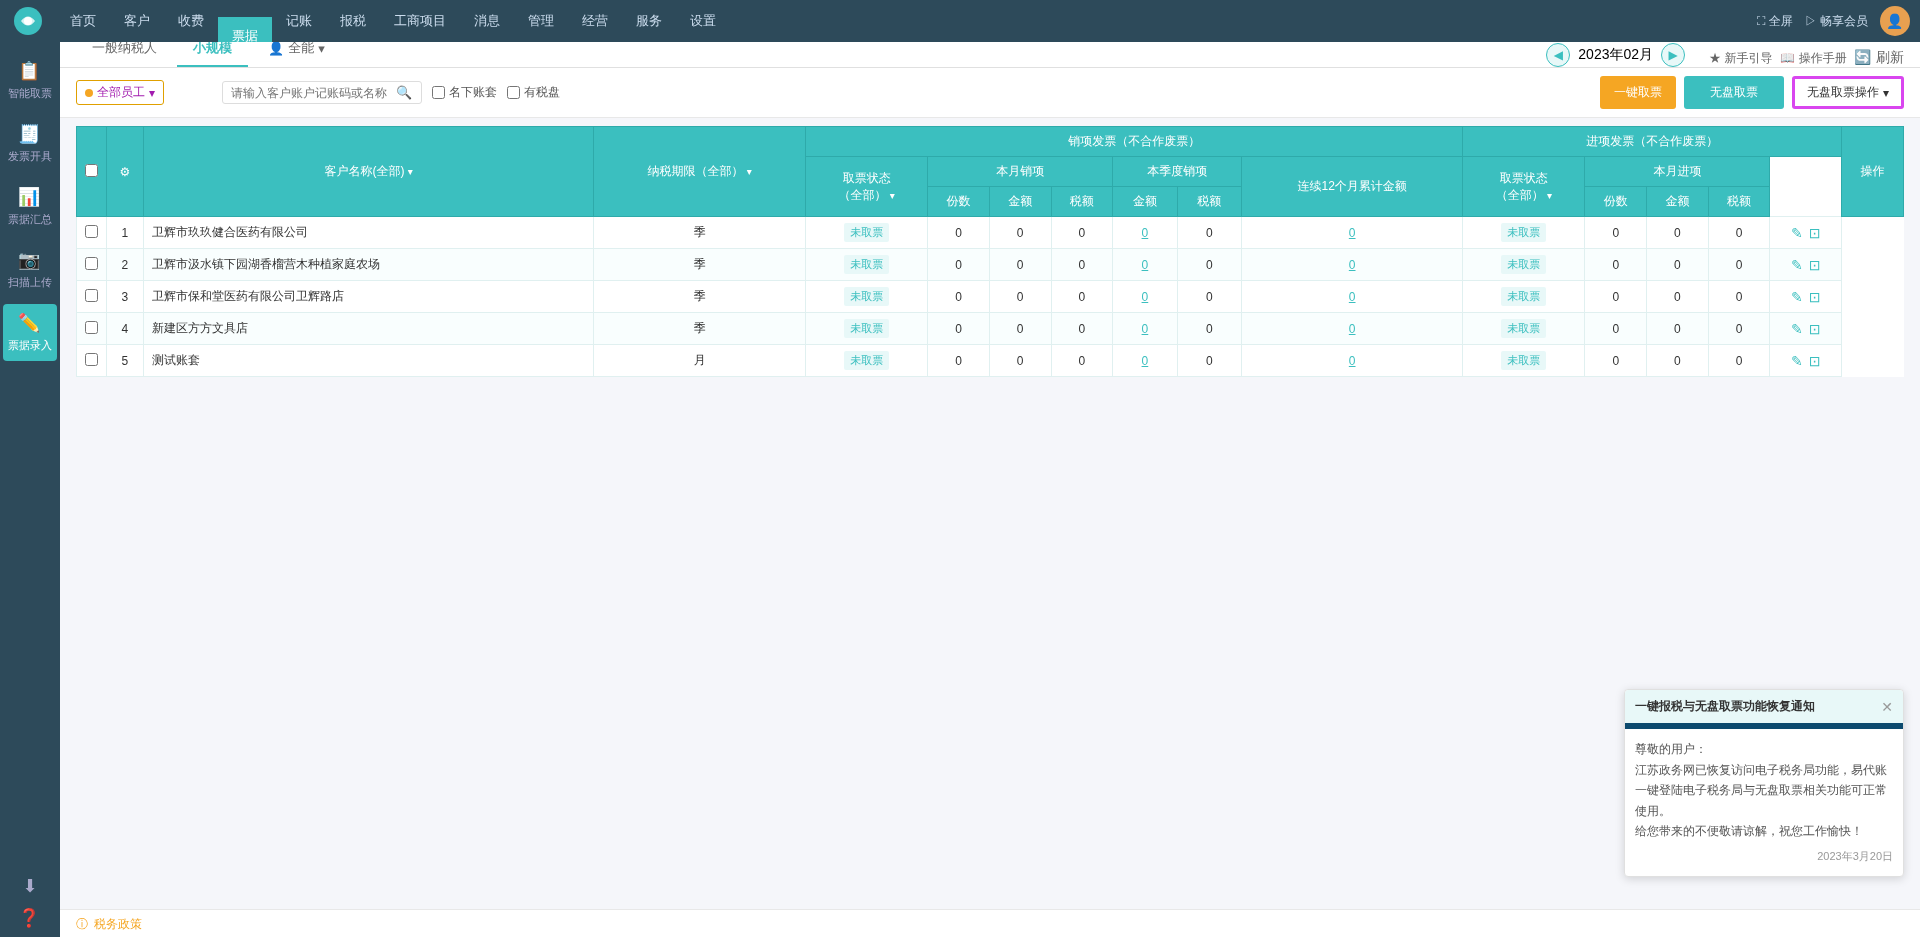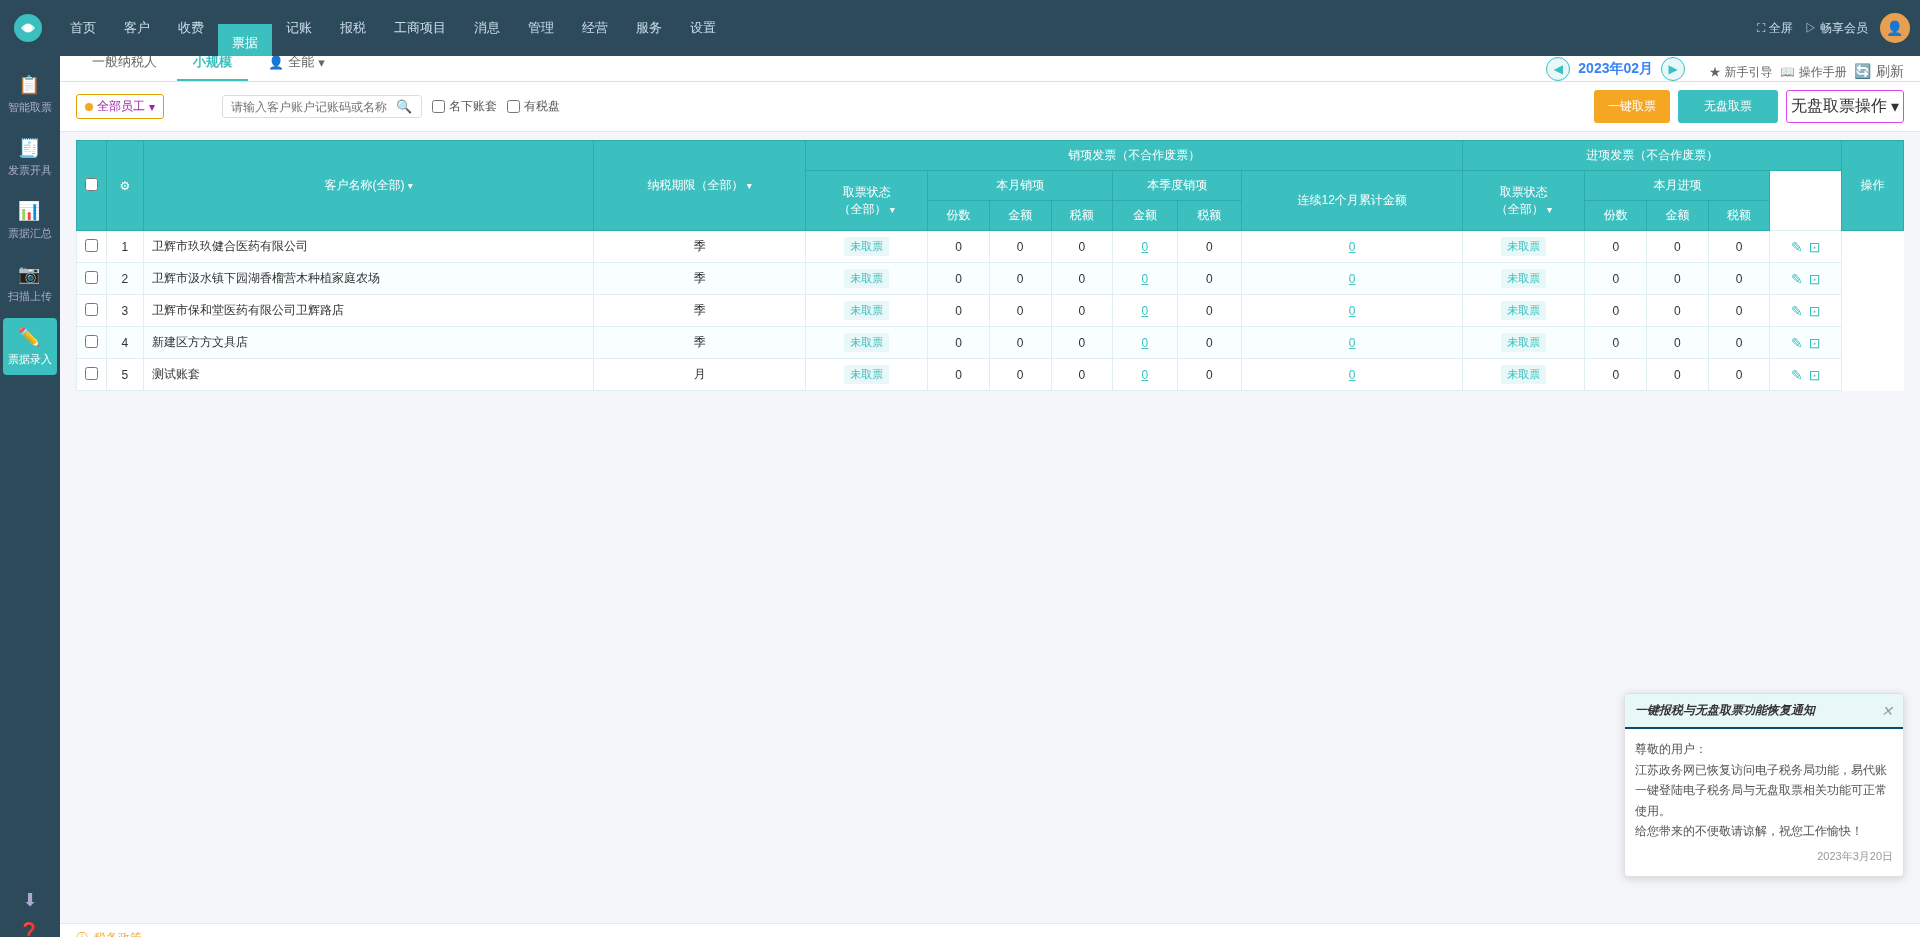--- a/index.html
+++ b/index.html
@@ -1,21 +1,21 @@
 <!DOCTYPE html>
 <html><head>
   <meta charset="utf-8">
   <style>
     * { box-sizing: border-box; margin: 0; padding: 0; }
     body { font-family: 'Microsoft YaHei', Arial, sans-serif; font-size: 12px; background: #f0f2f5; color: #333; overflow: hidden; }
 
     
     .top-nav {
       background: #2d4a5a;
-      height: 56px;
+      height: 42px;
       display: flex;
       align-items: center;
       padding: 0 10px;
       color: #fff;
     }
     .top-nav .logo {
       width: 36px;
       height: 36px;
       margin-right: 10px;
       display: flex; align-items: center; justify-content: center;
@@ -119,21 +119,21 @@
     .date-nav-btn {
       width: 24px; height: 24px;
       background: #e8f8f8;
       border: 1px solid #3bbfbf;
       border-radius: 50%;
       display: flex; align-items: center; justify-content: center;
       cursor: pointer;
       color: #3bbfbf;
       font-size: 12px;
     }
-    .date-text { font-size: 14px; color: #3b82f6; font-weight: bold; }
+    .date-text { font-size: 14px; color: #000000; font-weight: normal; }
 
     
     .action-bar-right {
       display: flex; align-items: center; gap: 8px; margin-left: 20px;
     }
 
     
     .filter-bar {
       background: #fff;
       padding: 8px 16px;
@@ -175,22 +175,22 @@
     .filter-right { margin-left: auto; display: flex; gap: 8px; }
     .btn-primary {
       background: #f5a623; color: #fff; border: none; padding: 5px 14px;
       border-radius: 3px; cursor: pointer; font-size: 12px;
     }
     .btn-danger {
       background: #3bbfbf; color: #fff; border: none; padding: 5px 26px;
       border-radius: 3px; cursor: pointer; font-size: 12px;
     }
     .btn-dropdown {
-      background: #fff; color: #333; border: 1px solid #d946ef; padding: 5px 4px;
-      border-radius: 3px; cursor: pointer; font-size: 16px; display: flex; align-items: center; gap: 4px;
+      background: #fff; color: #333; border: 3px solid #d946ef; padding: 5px 12px;
+      border-radius: 3px; cursor: pointer; font-size: 12px; display: flex; align-items: center; gap: 4px;
     }
 
     
     .table-wrapper {
       flex: 1;
       overflow: auto;
       padding: 8px 16px;
     }
     table {
       width: 100%;
@@ -237,23 +237,22 @@
       box-shadow: 0 2px 10px rgba(0,0,0,0.15);
       font-size: 12px;
       z-index: 100;
     }
     .notification-header {
       background: #e8f8f8;
       padding: 8px 10px;
       display: flex;
       justify-content: space-between;
       align-items: center;
-      border-bottom: 2px solid #0c4a6e;
+      border-bottom: 6px solid #0c4a6e;
       border-radius: 4px 4px 0 0;
-      font-style: italic;
     }
     .notification-title { font-weight: bold; color: #333; font-size: 12px; }
     .notification-close { cursor: pointer; color: #999; font-size: 14px; }
     .notification-body { padding: 10px; line-height: 1.7; color: #555; }
     .notification-date { text-align: right; color: #999; font-size: 11px; margin-top: 6px; }
 
     
     .bottom-bar {
       background: #fff;
       border-top: 1px solid #e8e8e8;

